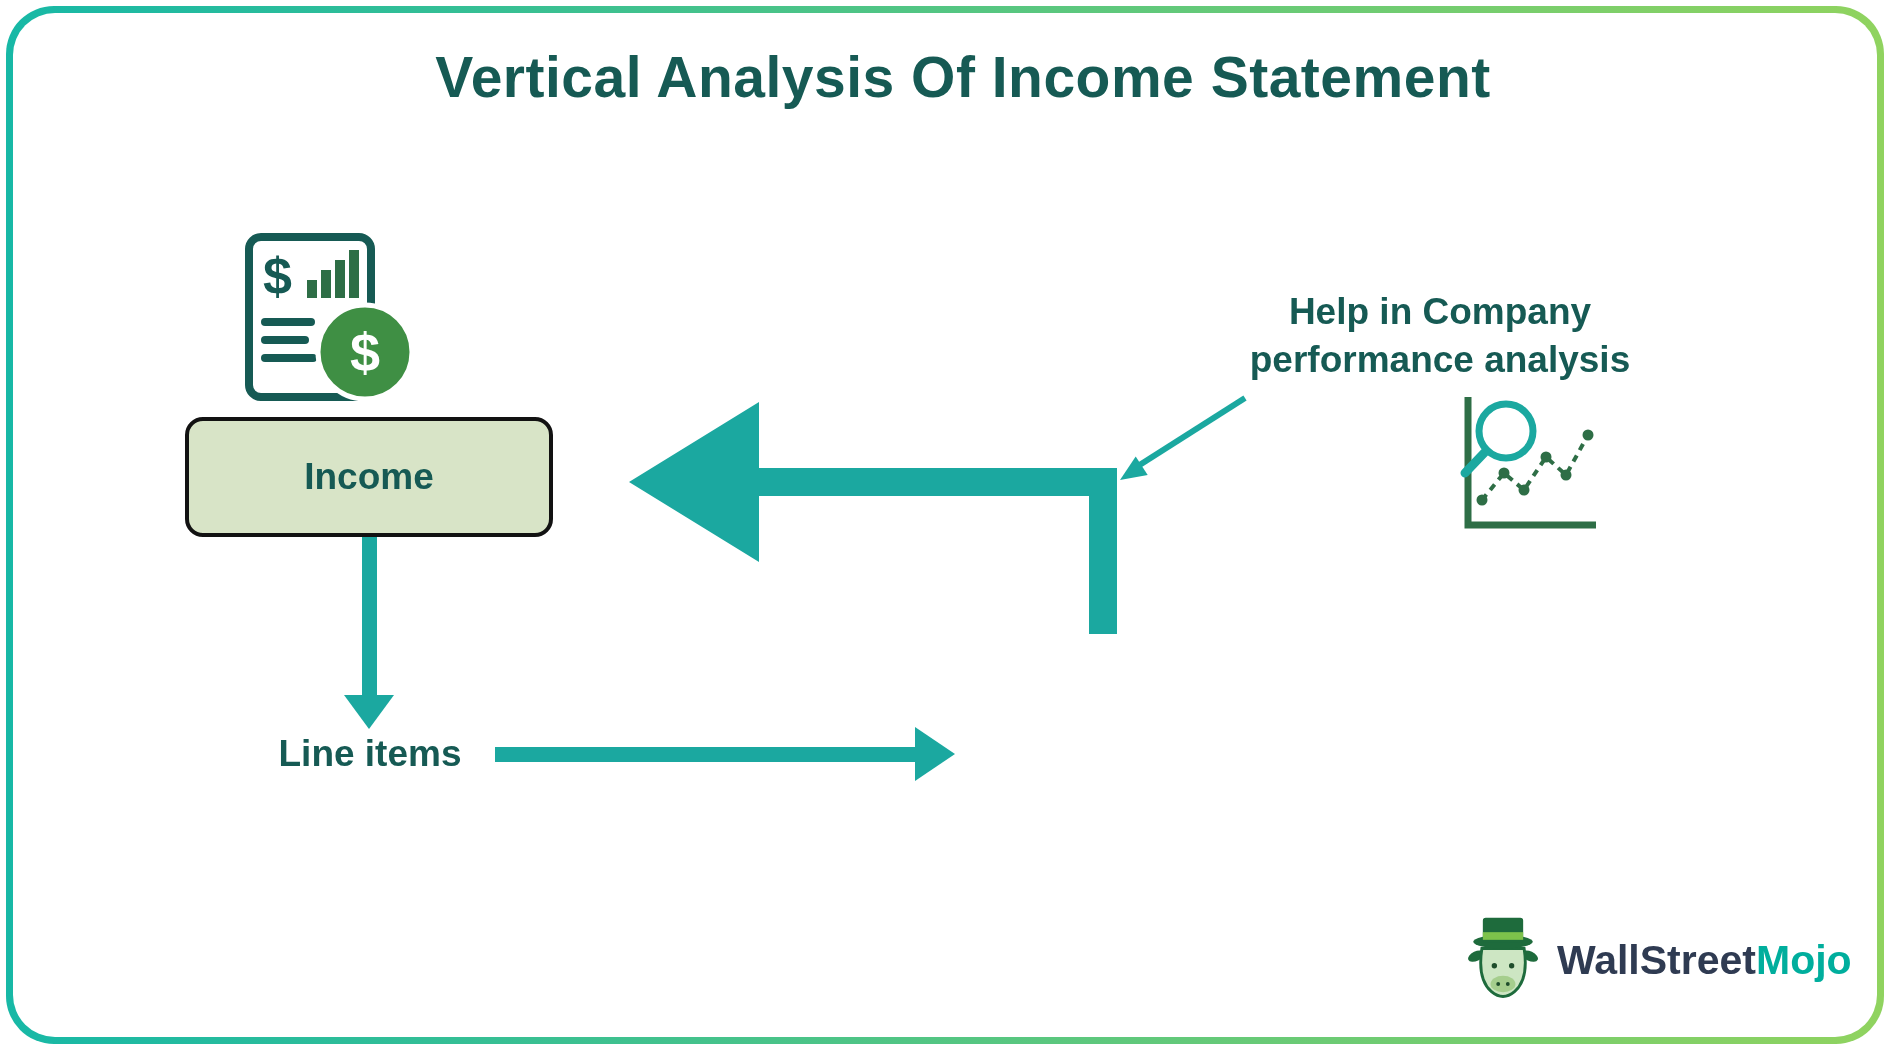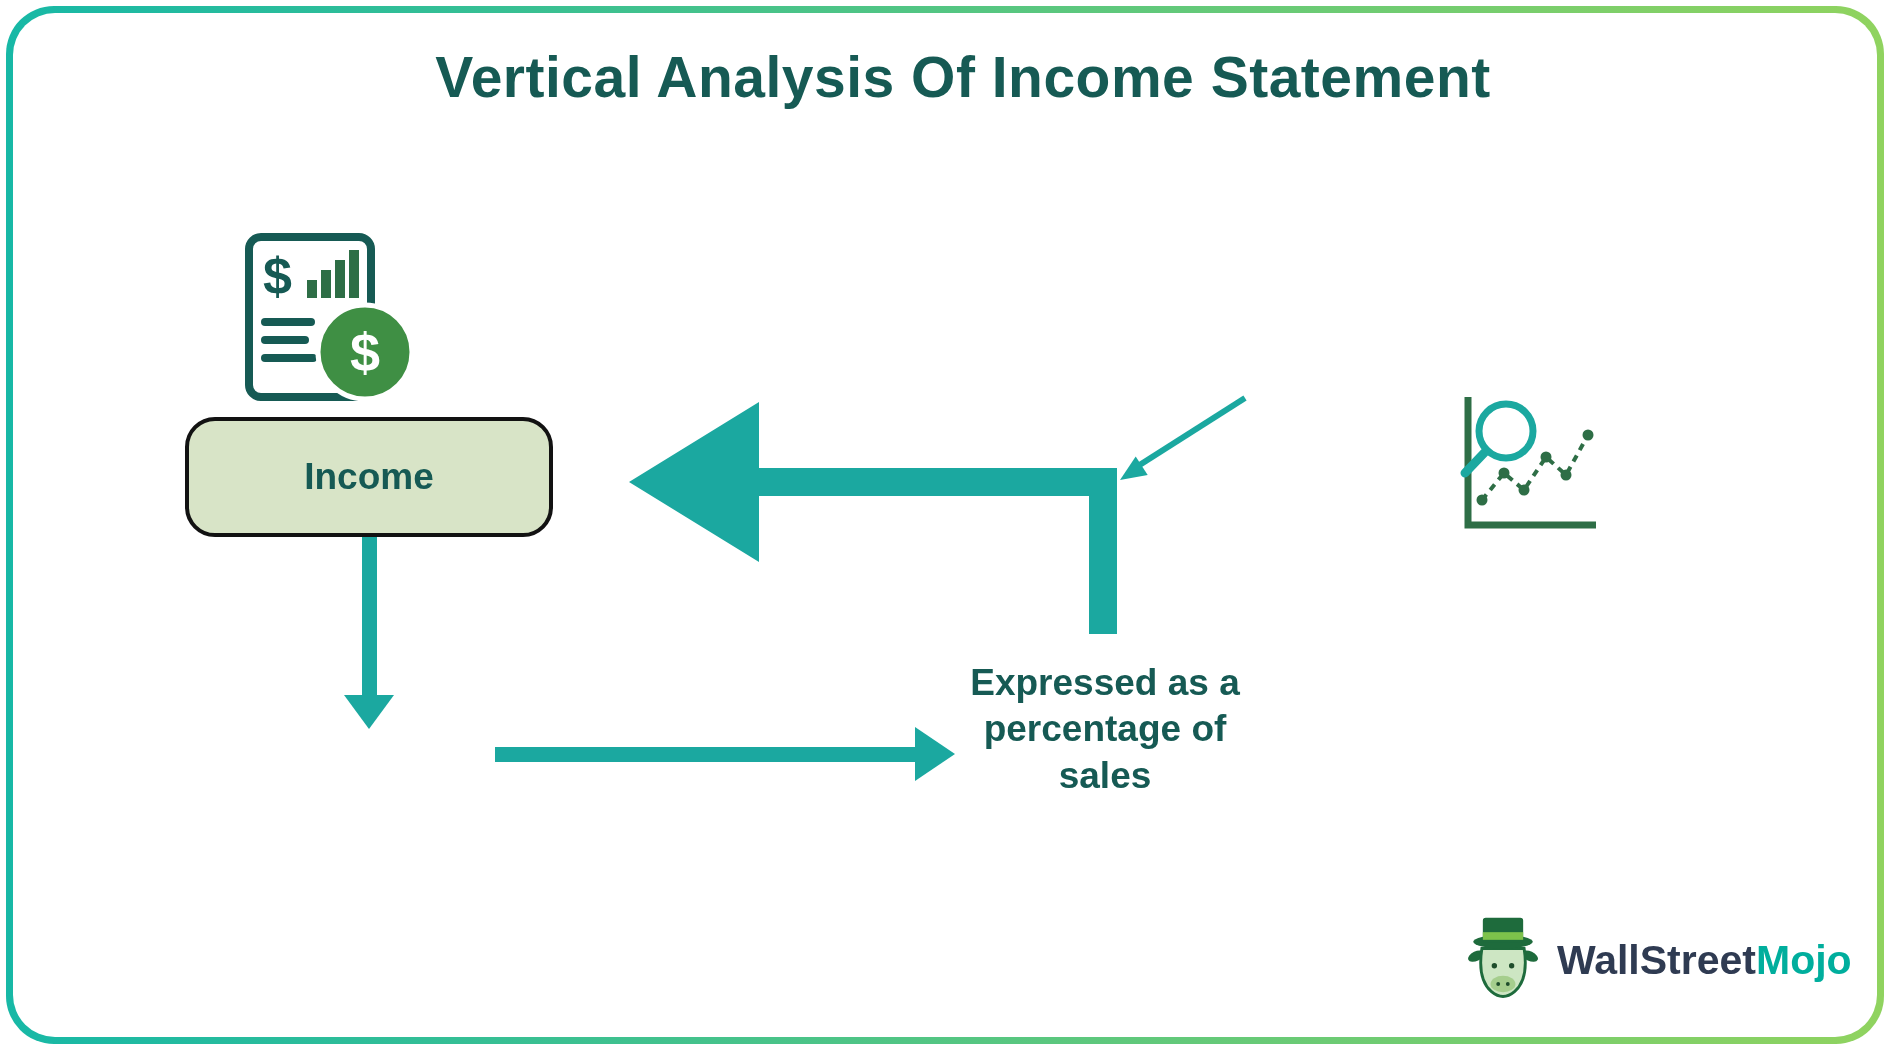--- a/index.html
+++ b/index.html
@@ -26,21 +26,21 @@
     background:linear-gradient(90deg,var(--grad-start),var(--grad-end));
   }
   .card{position:absolute;inset:7px;border-radius:42px;background:#ffffff;}
   .title{
     position:absolute;top:44px;left:18px;width:100%;margin:0;text-align:center;
     font-size:57px;font-weight:bold;color:var(--dark-text);letter-spacing:0.5px;
   }
   .doc-icon{position:absolute;left:243px;top:232px;width:176px;height:176px;}
   .is-box{
     position:absolute;left:185px;top:417px;width:368px;height:120px;
-    background:var(--box-fill);border:4px solid var(--box-border);border-radius:30px;
+    background:var(--box-fill);border:4px solid var(--box-border);border-radius:18px;
     display:flex;flex-direction:column;justify-content:center;align-items:center;
     font-size:37px;font-weight:bold;color:var(--dark-text);line-height:1.25;
   }
   .shaft{position:absolute;background:var(--accent-teal);}
   .down-shaft{left:362px;top:537px;width:15px;height:158px;}
   .down-head{
     position:absolute;left:344px;top:695px;width:0;height:0;
     border-left:25px solid transparent;border-right:25px solid transparent;
     border-top:34px solid var(--accent-teal);
   }
@@ -98,34 +98,34 @@
     </svg>
   </div>
 
   <div class="is-box">
     <div>Income</div>
   </div>
 
   <div class="shaft down-shaft"></div>
   <div class="down-head"></div>
 
+  <div class="label line-items">Line items</div>
 
   <div class="shaft h-shaft"></div>
   <div class="h-head"></div>
 
-  <div class="label expressed">
-    <div>Expressed as a</div>
-    <div>percentage of</div>
-    <div>sales</div>
-  </div>
 
   <div class="shaft elbow-h"></div>
   <div class="shaft elbow-v"></div>
   <div class="elbow-head"></div>
 
+  <div class="label help">
+    <div>Help in Company</div>
+    <div>performance analysis</div>
+  </div>
 
   <svg class="thin-arrow" viewBox="0 0 170 120">
     <line x1="145" y1="13" x2="38" y2="81" style="stroke:var(--accent-teal);stroke-width:6"></line>
     <polygon points="20,95 35.7,71.5 47.7,89.9" style="fill:var(--accent-teal)"></polygon>
   </svg>
 
   <div class="chart-icon">
     <svg viewBox="0 0 148 142" width="148" height="142">
       <path d="M16,4 L16,132 L144,132" style="fill:none;stroke:var(--chart-green);stroke-width:7"></path>
       <polyline points="30,107 52,80 72,97 94,64 114,82 136,42" style="fill:none;stroke:var(--chart-green);stroke-width:4;stroke-dasharray:7 6"></polyline>

